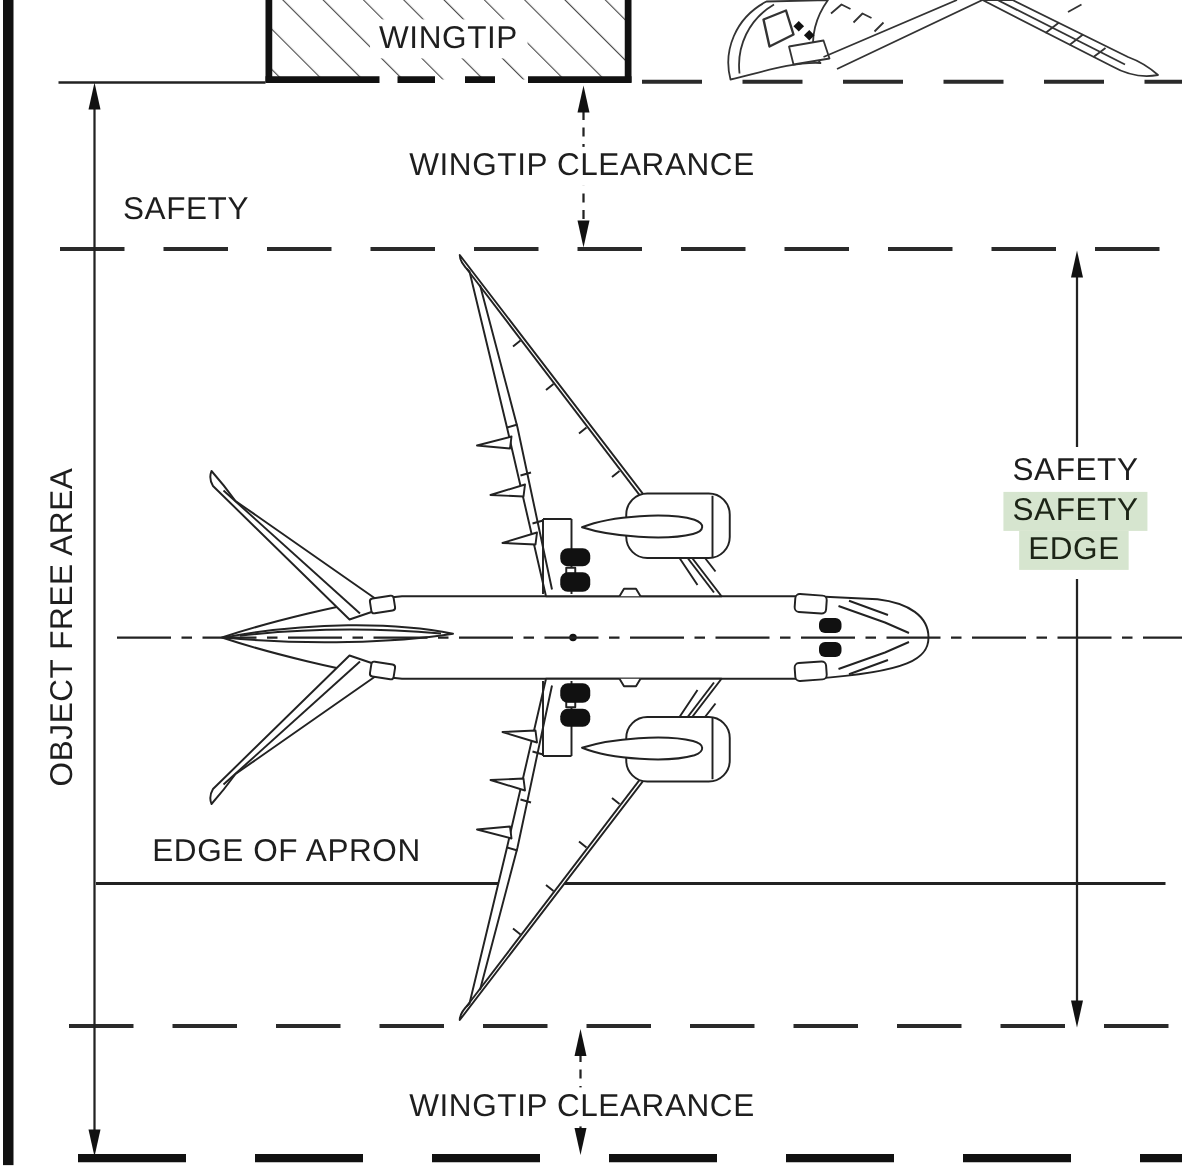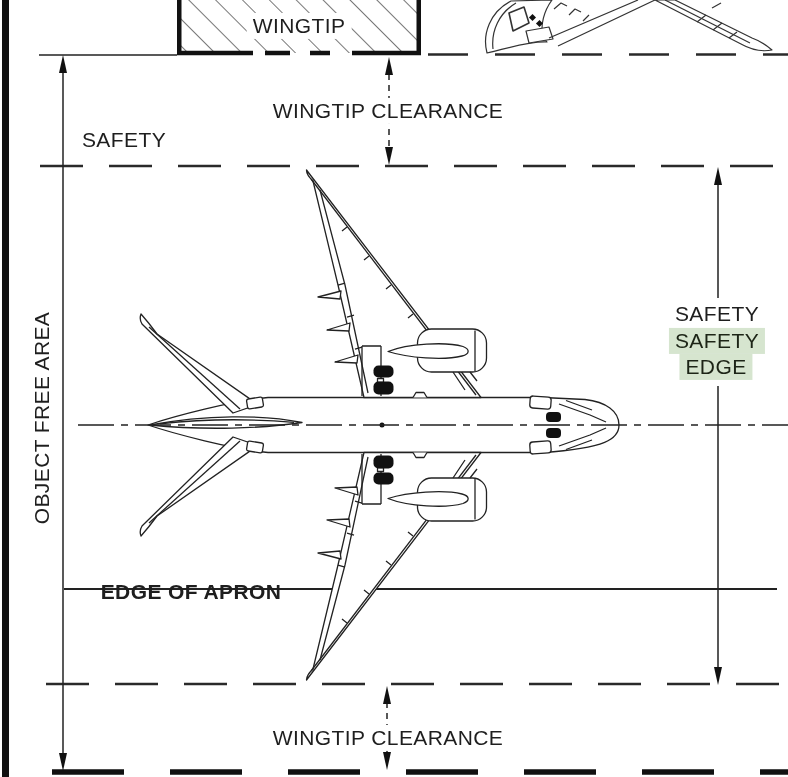--- a/index.html
+++ b/index.html
@@ -140,17 +140,17 @@
 <div class="lbl cc" style="left:124px;top:140px;">SAFETY</div>
 
 <div class="lbl rot" style="left:42px;top:418px;">OBJECT FREE AREA</div>
 
 <div class="lbl cc bgw" style="left:717px;top:314px;">SAFETY</div>
 
 <div class="lbl cc hl" style="left:717px;top:341px;">SAFETY</div>
 
 <div class="lbl cc hl" style="left:716px;top:367px;">EDGE</div>
 
-<div class="lbl cc" style="left:191px;top:592px;font-weight:bold;">EDGE OF APRON</div>
+<div class="lbl cc" style="left:191px;top:568px;">EDGE OF APRON</div>
 
 <div class="lbl cc bgw" style="left:388px;top:738px;">WINGTIP CLEARANCE</div>
 
 </div>
 
 </body></html>

